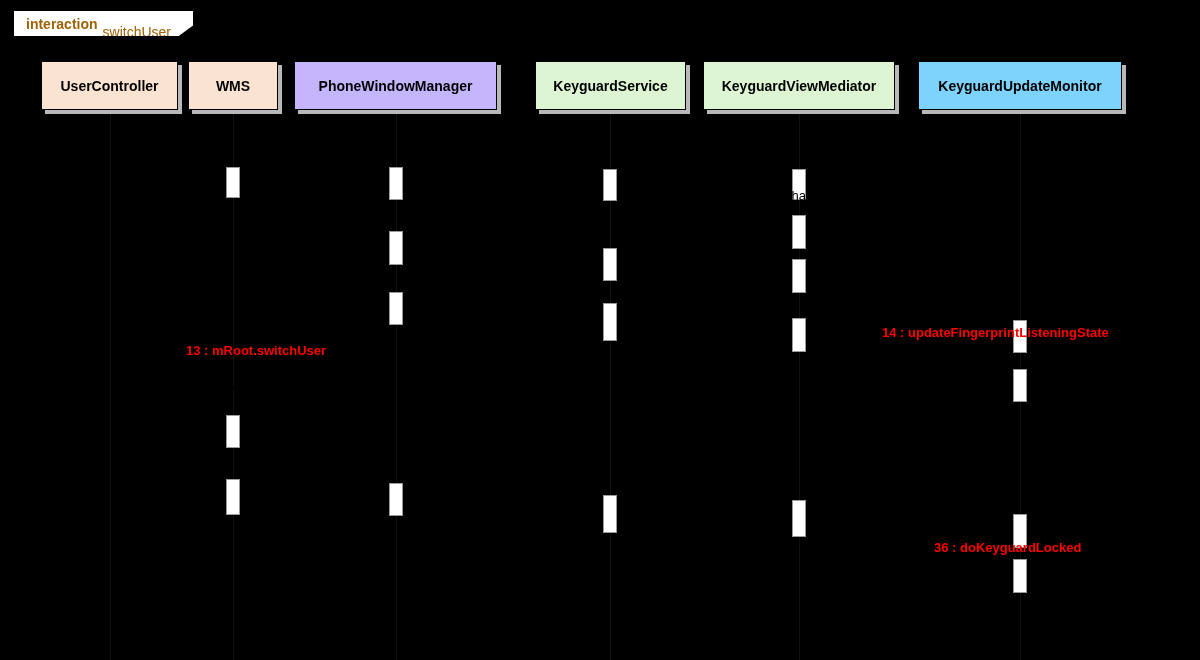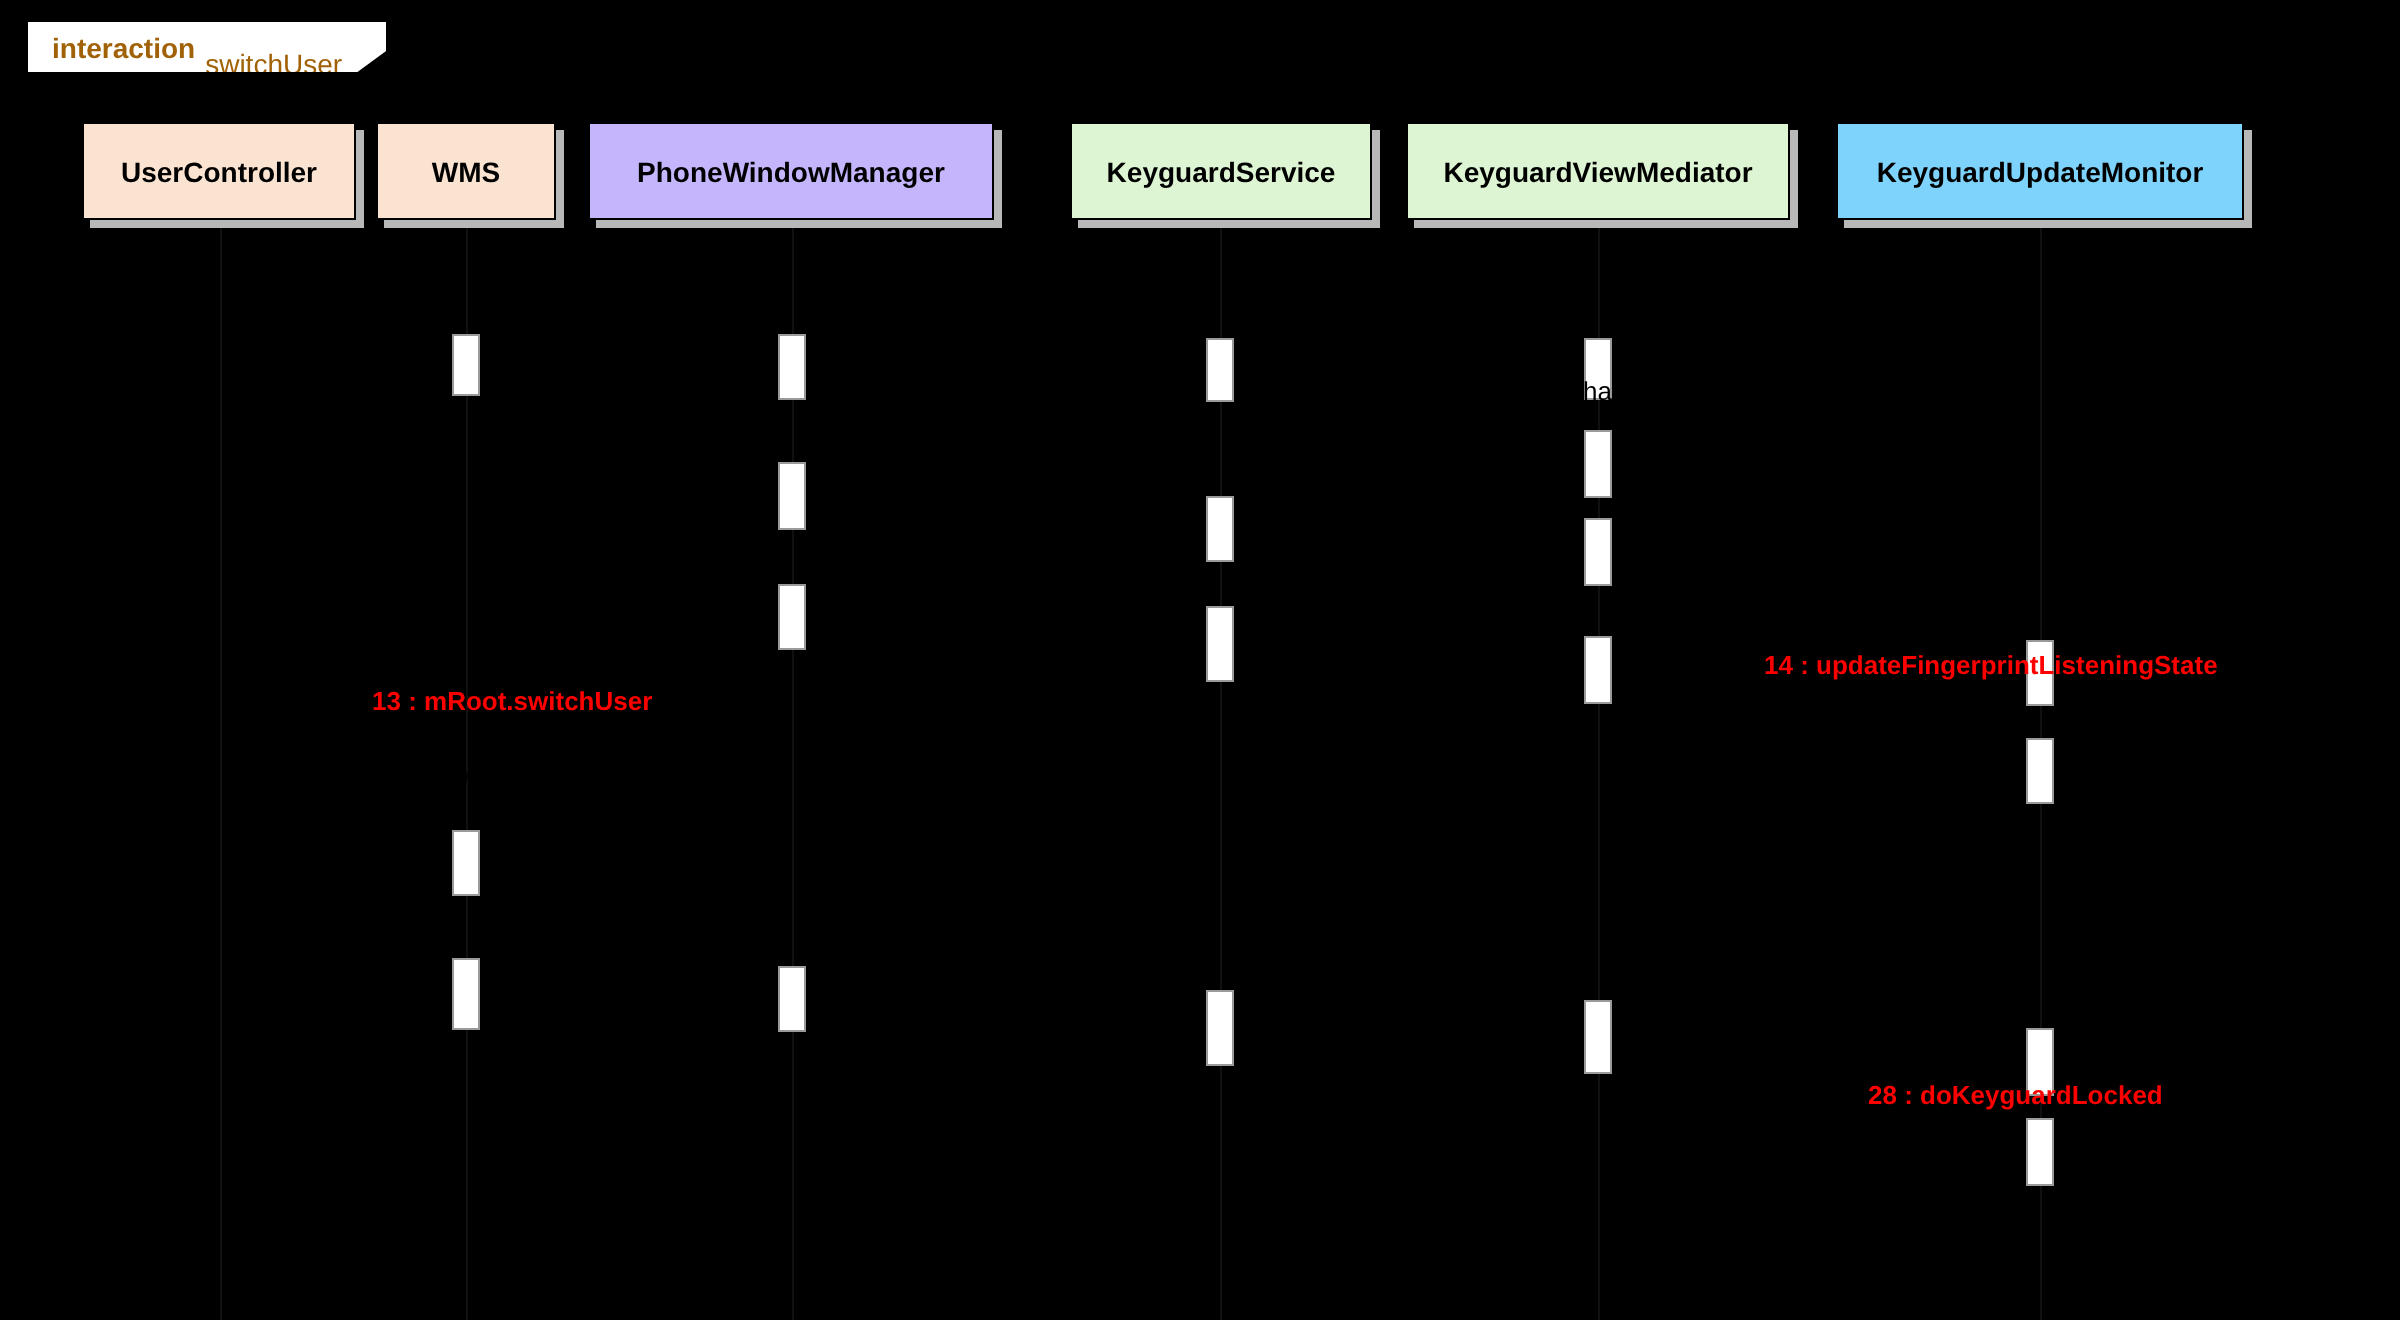--- a/index.html
+++ b/index.html
@@ -158,16 +158,16 @@
       <div class="participant head" style="left: 294px; top: 61px; width: 203px; height: 49px; background: #c4b5fd;">PhoneWindowManager</div>
       <div class="participant head" style="left: 535px; top: 61px; width: 151px; height: 49px; background: rgb(221, 245, 210);">KeyguardService</div>
       <div class="participant head" style="left: 703px; top: 61px; width: 192px; height: 49px; background: rgb(221, 245, 210);">KeyguardViewMediator</div>
       <div class="participant head" style="left: 918px; top: 61px; width: 204px; height: 49px; background: #7dd3fc;">KeyguardUpdateMonitor</div>
     </div>
   <div id="messages-layer">
       <div class="msg" style="left: 785px; top: 188px;">cha</div>
       <div class="msg red" style="left: 186px; top: 343px;">13 : mRoot.switchUser</div>
       <div class="msg red" style="left: 882px; top: 325px;">14 : updateFingerprintListeningState</div>
       <div class="msg" style="left: 228px; top: 383px;">Wi</div>
-      <div class="msg red" style="left: 934px; top: 540px;">28 : doKeyguardLocked</div>
+      <div class="msg red" style="left: 934px; top: 540px;">36 : doKeyguardLocked</div>
     </div>
 
 </div>
 
 </body></html>

